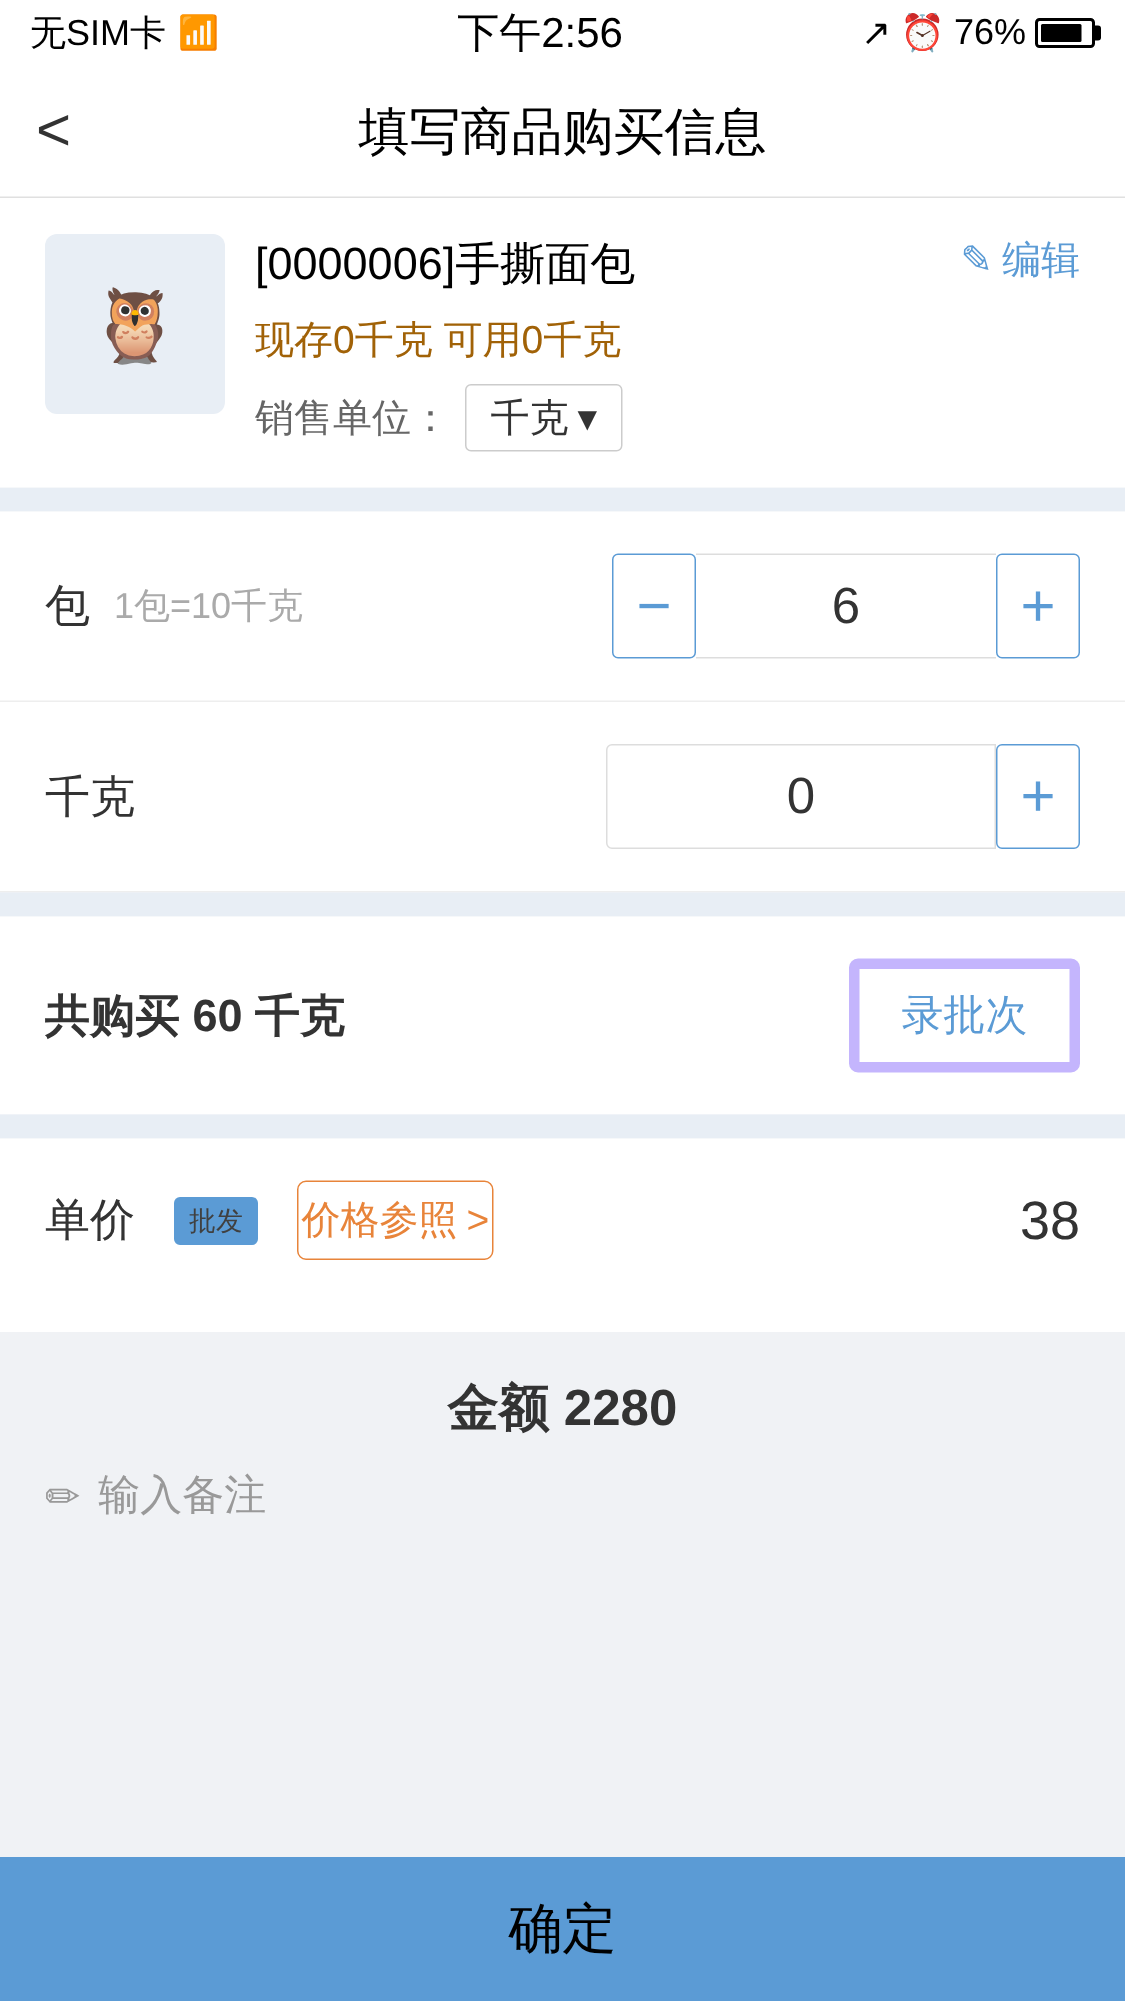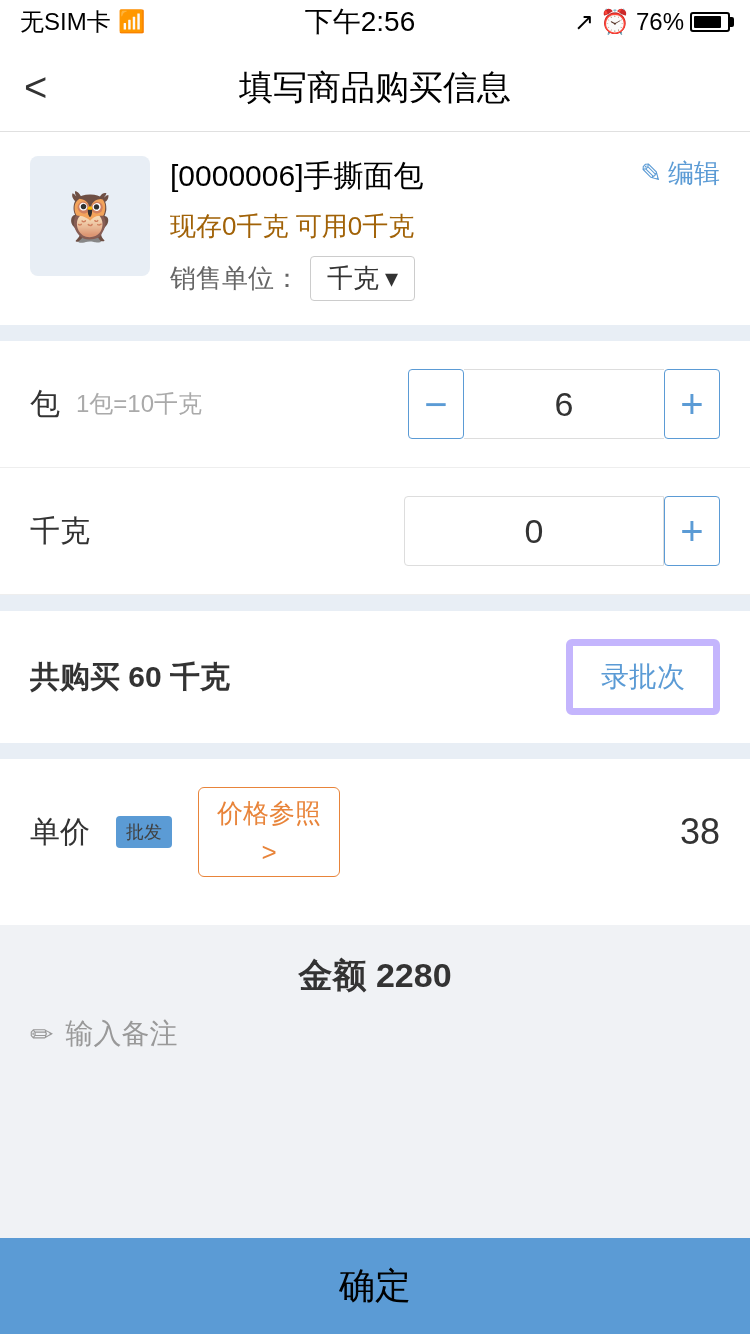--- a/index.html
+++ b/index.html
@@ -245,29 +245,28 @@
     .batch-tag {
       background: #5b9bd5;
       color: #404040;
       font-size: 18px;
       padding: 4px 10px;
       border-radius: 4px;
     }
     .price-ref-btn {
       border: 1.5px solid #e8843a;
       border-radius: 6px;
-      padding: 8px 18px;
+      padding: 8px 2px;
       font-size: 26px;
       color: #e8843a;
       background: #fff;
       display: flex;
       align-items: center;
       gap: 6px;
       cursor: pointer;
-      flex-direction: column;
     }
     .price-value {
       font-size: 36px;
       color: #333;
       font-weight: 500;
     }
 
     
     .amount-section {
       background: #f0f2f5;

